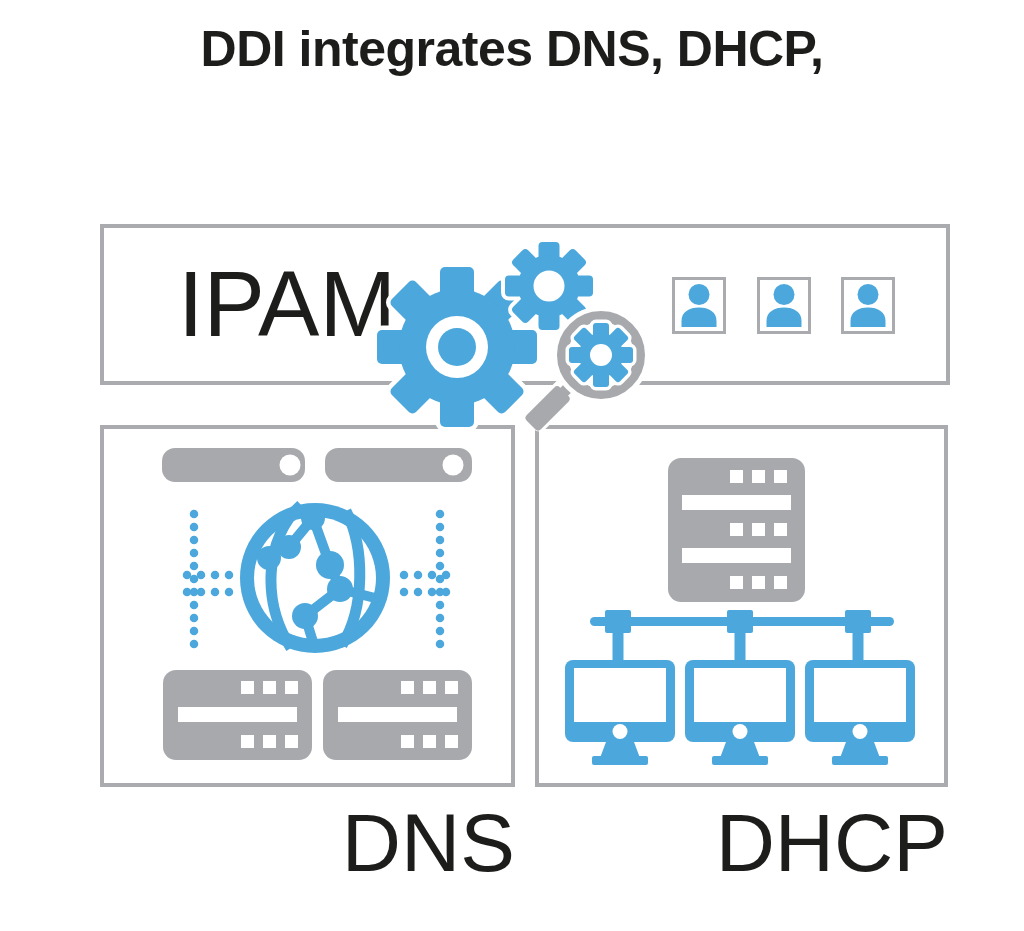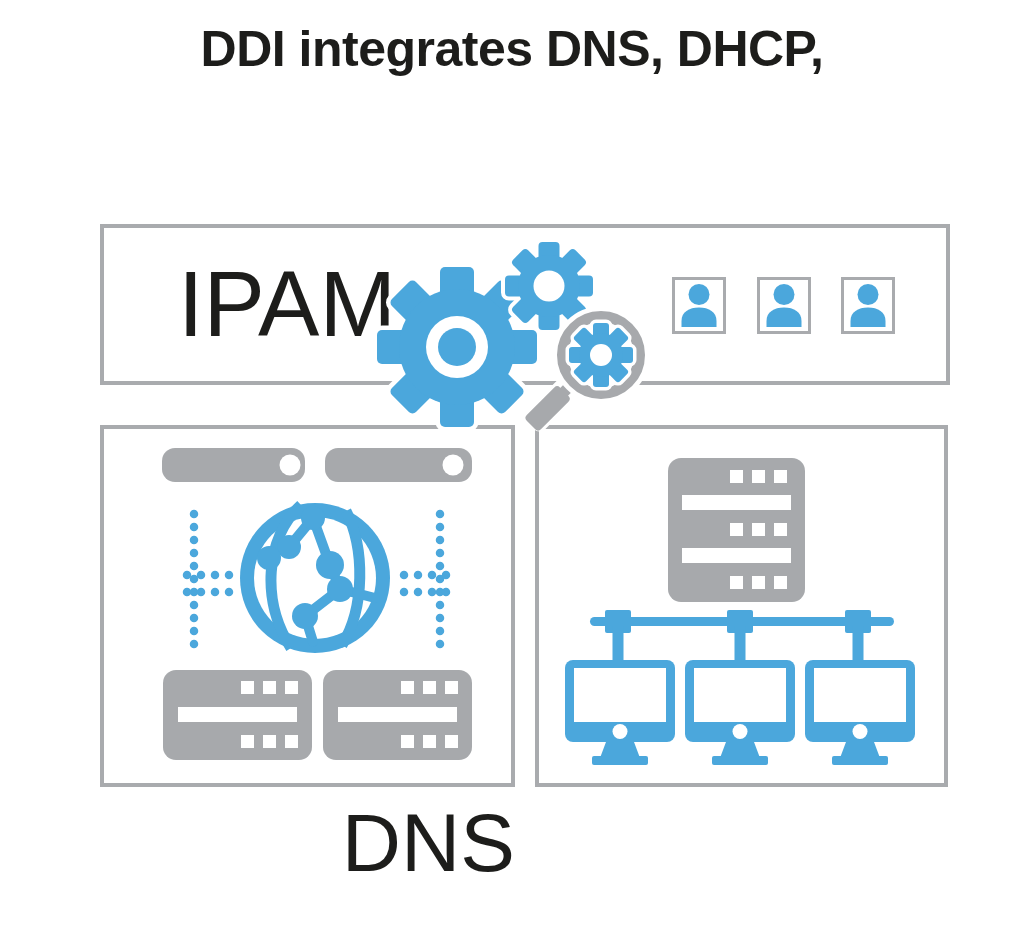--- a/index.html
+++ b/index.html
@@ -237,14 +237,15 @@
       </g>
       <circle r="38.5" class="nf sw" stroke-width="20"></circle>
       <circle r="38.5" class="nf sg" stroke-width="11"></circle>
       <use href="#gear-mag-shape" class="fw sw" stroke-width="7"></use>
       <use href="#gear-mag-shape" class="fb"></use>
       <circle r="11" class="fw"></circle>
     </g>
   </svg>
 
   <div id="dns-label" class="big-label">DNS</div>
+  <div id="dhcp-label" class="big-label">DHCP</div>
 
 </div>
 
 </body></html>

